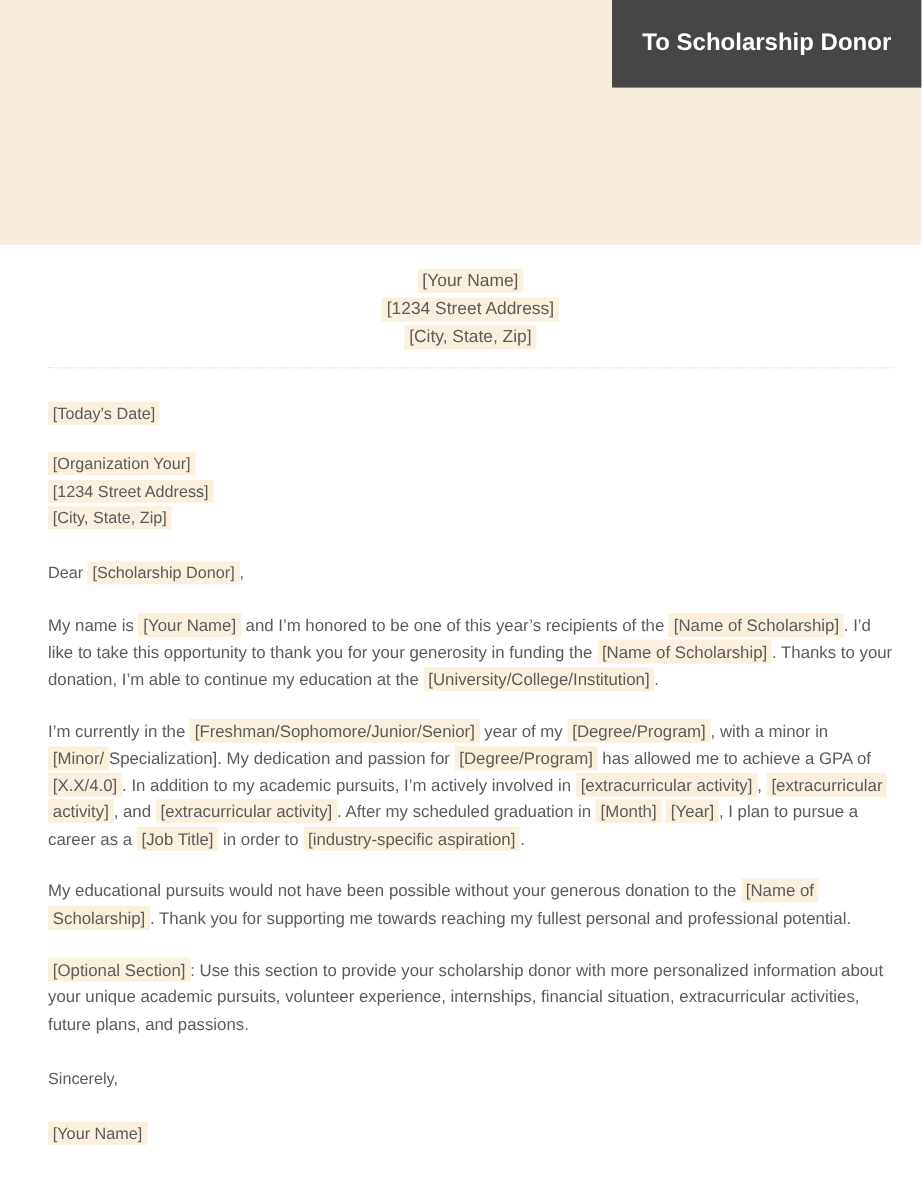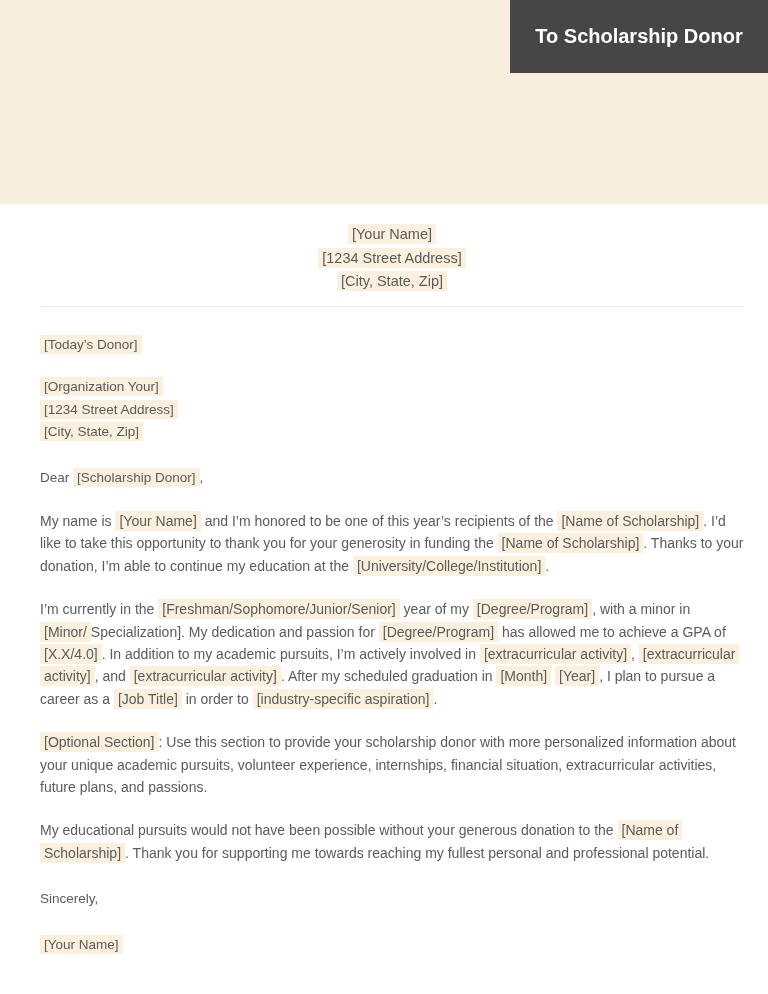--- a/index.html
+++ b/index.html
@@ -120,44 +120,44 @@
         <span class="hl">[1234 Street Address]</span>
       </div>
       <div class="addr-line">
         <span class="hl">[City, State, Zip]</span>
       </div>
     </div>
 
     <hr class="divider">
 
     <p class="line date">
-      <span class="hl">[Today’s Donor]</span>
+      <span class="hl">[Today’s Date]</span>
     </p>
 
     <div class="recipient">
       <div class="addr-line">
         <span class="hl">[Organization Your]</span>
       </div>
       <div class="addr-line">
         <span class="hl">[1234 Street Address]</span>
       </div>
       <div class="addr-line">
         <span class="hl">[City, State, Zip]</span>
       </div>
     </div>
 
     <p class="line salutation"><span>Dear </span><span class="hl">[Scholarship Donor]</span><span>,</span></p>
 
     <p class="para"><span>My name is </span><span class="hl">[Your Name]</span><span> and I’m honored to be one of this year’s recipients of the </span><span class="hl">[Name of Scholarship]</span><span>. I’d like to take this opportunity to thank you for your generosity in funding the </span><span class="hl">[Name of Scholarship]</span><span>. Thanks to your donation, I’m able to continue my education at the </span><span class="hl">[University/College/Institution]</span><span>.</span></p>
 
     <p class="para"><span>I’m currently in the </span><span class="hl">[Freshman/Sophomore/Junior/Senior]</span><span> year of my </span><span class="hl">[Degree/Program]</span><span>, with a minor in </span><span class="hl">[Minor/</span><span>Specialization]. My dedication and passion for </span><span class="hl">[Degree/Program]</span><span> has allowed me to achieve a GPA of </span><span class="hl">[X.X/4.0]</span><span>. In addition to my academic pursuits, I’m actively involved in </span><span class="hl">[extracurricular activity]</span><span>, </span><span class="hl">[extracurricular activity]</span><span>, and </span><span class="hl">[extracurricular activity]</span><span>. After my scheduled graduation in </span><span class="hl">[Month]</span><span> </span><span class="hl">[Year]</span><span>, I plan to pursue a career as a </span><span class="hl">[Job Title]</span><span> in order to </span><span class="hl">[industry-specific aspiration]</span><span>.</span></p>
 
+    <p class="para"><span>My educational pursuits would not have been possible without your generous donation to the </span><span class="hl">[Name of Scholarship]</span><span>. Thank you for supporting me towards reaching my fullest personal and professional potential.</span></p>
+
     <p class="para"><span class="hl">[Optional Section]</span><span>: Use this section to provide your scholarship donor with more personalized information about your unique academic pursuits, volunteer experience, internships, financial situation, extracurricular activities, future plans, and passions.</span></p>
-
-    <p class="para"><span>My educational pursuits would not have been possible without your generous donation to the </span><span class="hl">[Name of Scholarship]</span><span>. Thank you for supporting me towards reaching my fullest personal and professional potential.</span></p>
 
     <p class="line closing">Sincerely,</p>
 
     <p class="line signature">
       <span class="hl">[Your Name]</span>
     </p>
 
   </main>
 </div>
 

